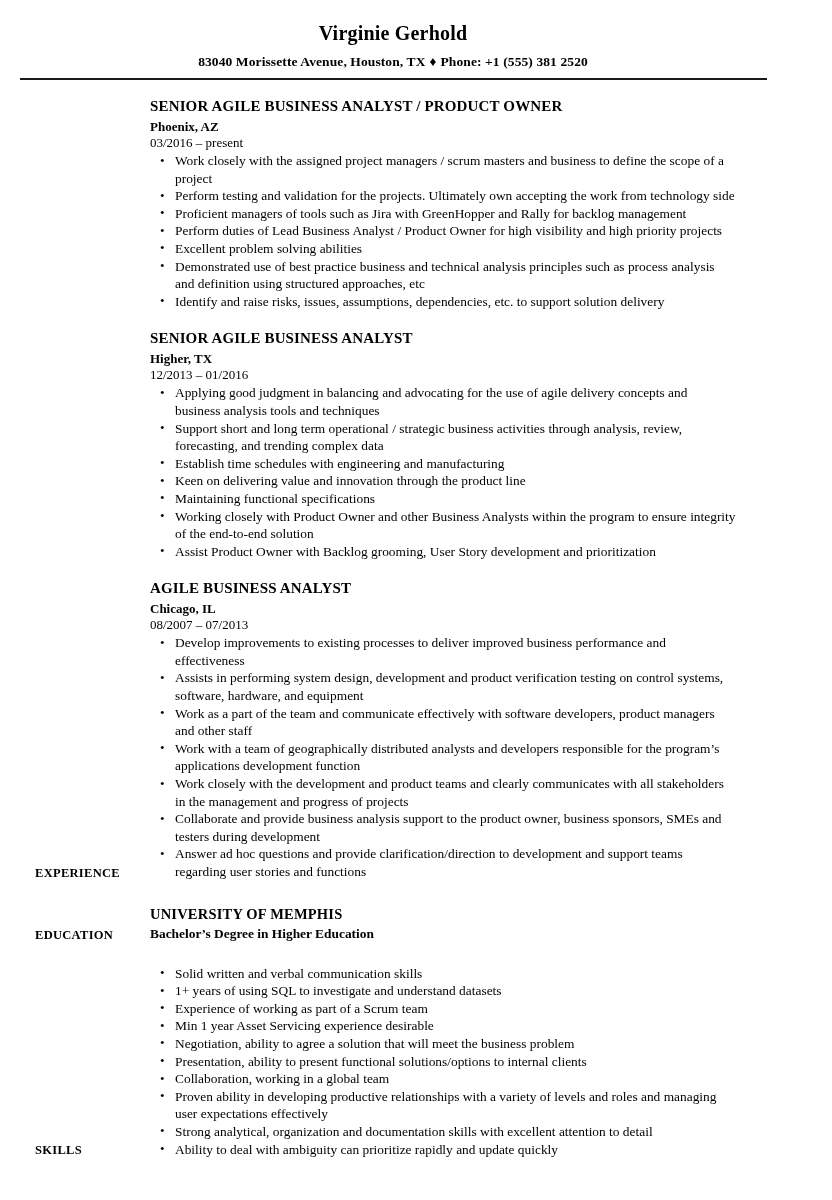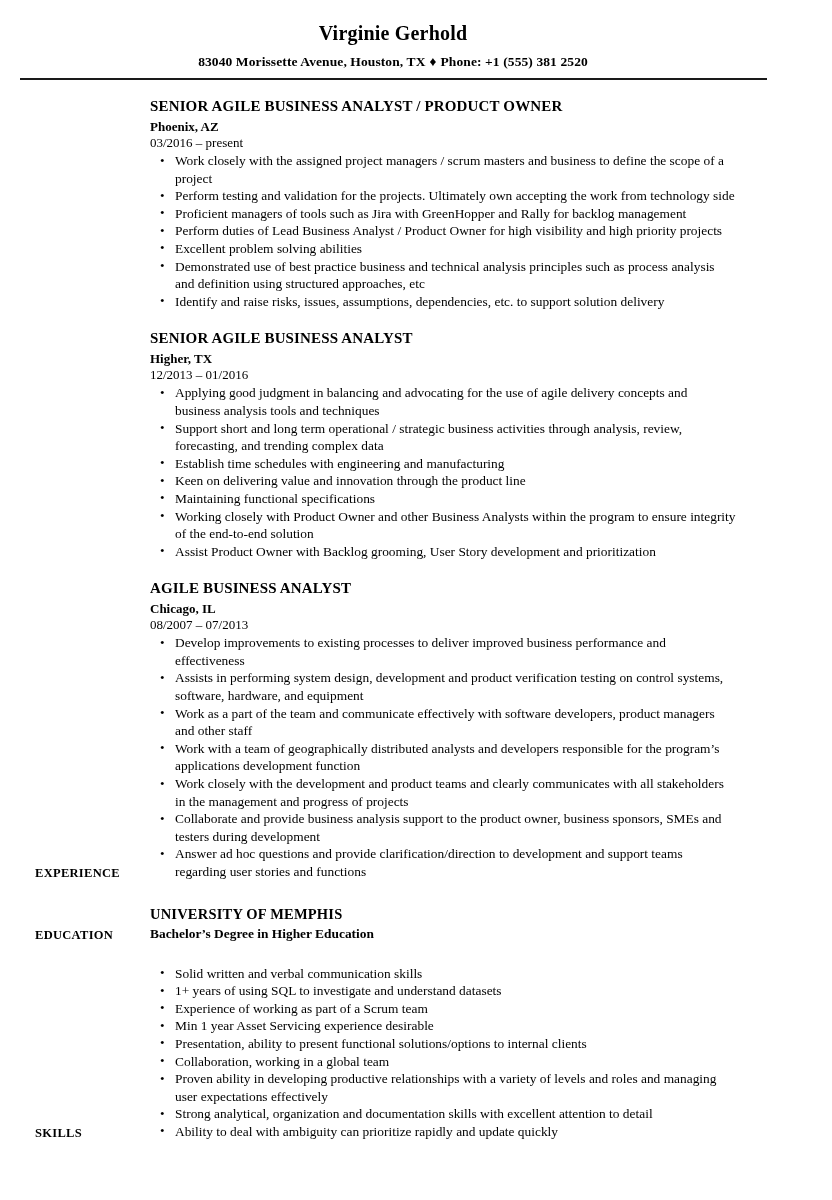--- a/index.html
+++ b/index.html
@@ -220,20 +220,21 @@
   </div>
 
   <div class="section section-skills">
     <div class="section-label">SKILLS</div>
     <div class="section-body">
       <ul class="bullets skill-bullets">
         <li>Solid written and verbal communication skills</li>
         <li>1+ years of using SQL to investigate and understand datasets</li>
         <li>Experience of working as part of a Scrum team</li>
         <li>Min 1 year Asset Servicing experience desirable</li>
+        <li>Negotiation, ability to agree a solution that will meet the business problem</li>
         <li>Presentation, ability to present functional solutions/options to internal clients</li>
         <li>Collaboration, working in a global team</li>
         <li>Proven ability in developing productive relationships with a variety of levels and roles and managing user expectations effectively</li>
         <li>Strong analytical, organization and documentation skills with excellent attention to detail</li>
         <li>Ability to deal with ambiguity can prioritize rapidly and update quickly</li>
       </ul>
     </div>
   </div>
 
 </div>

